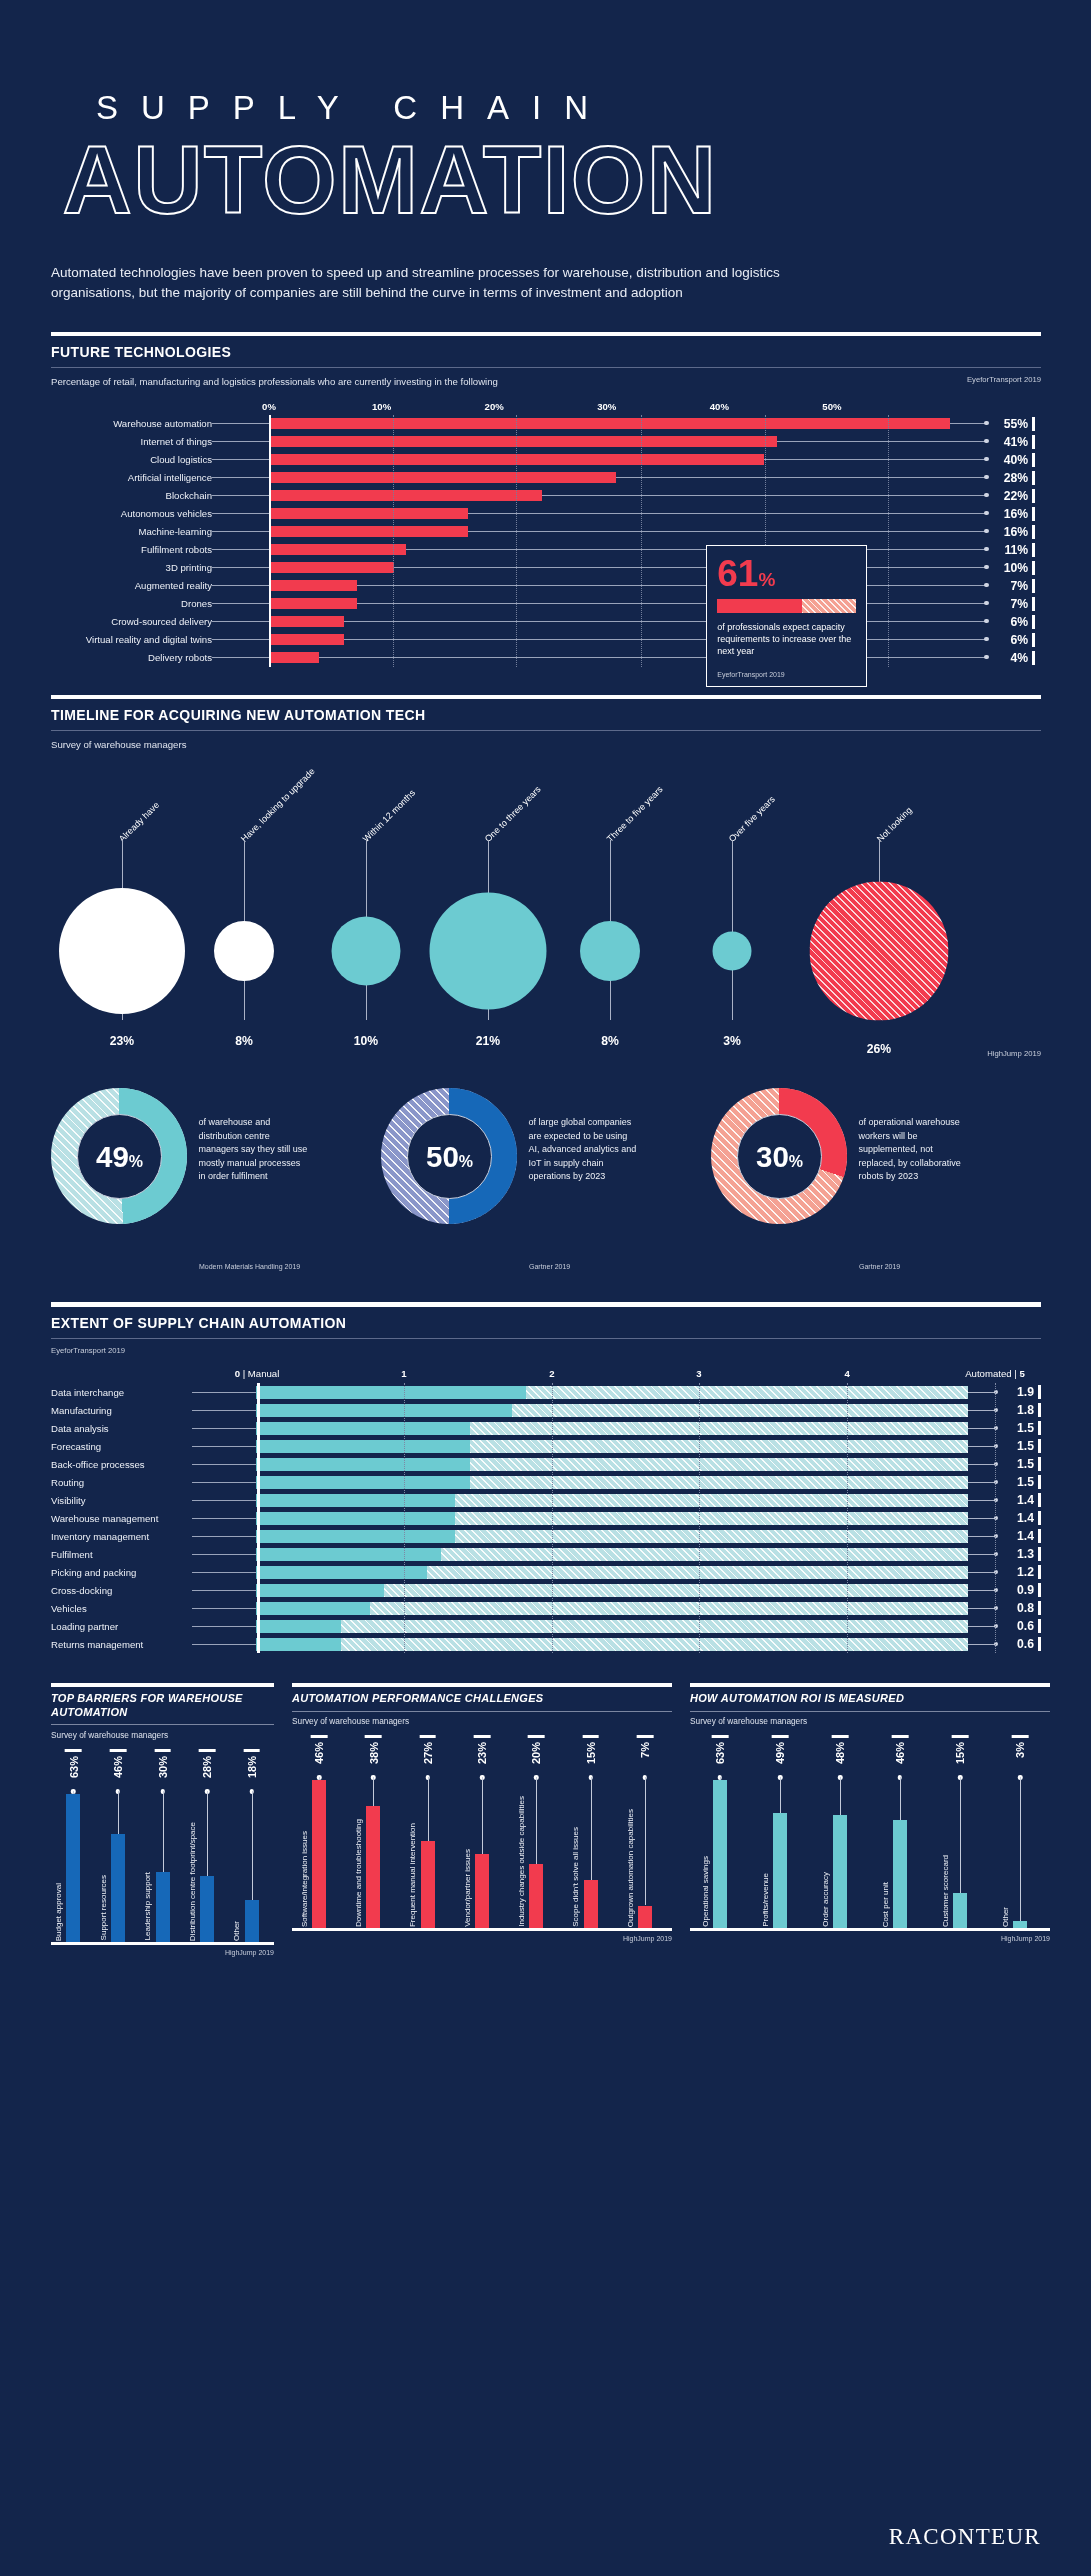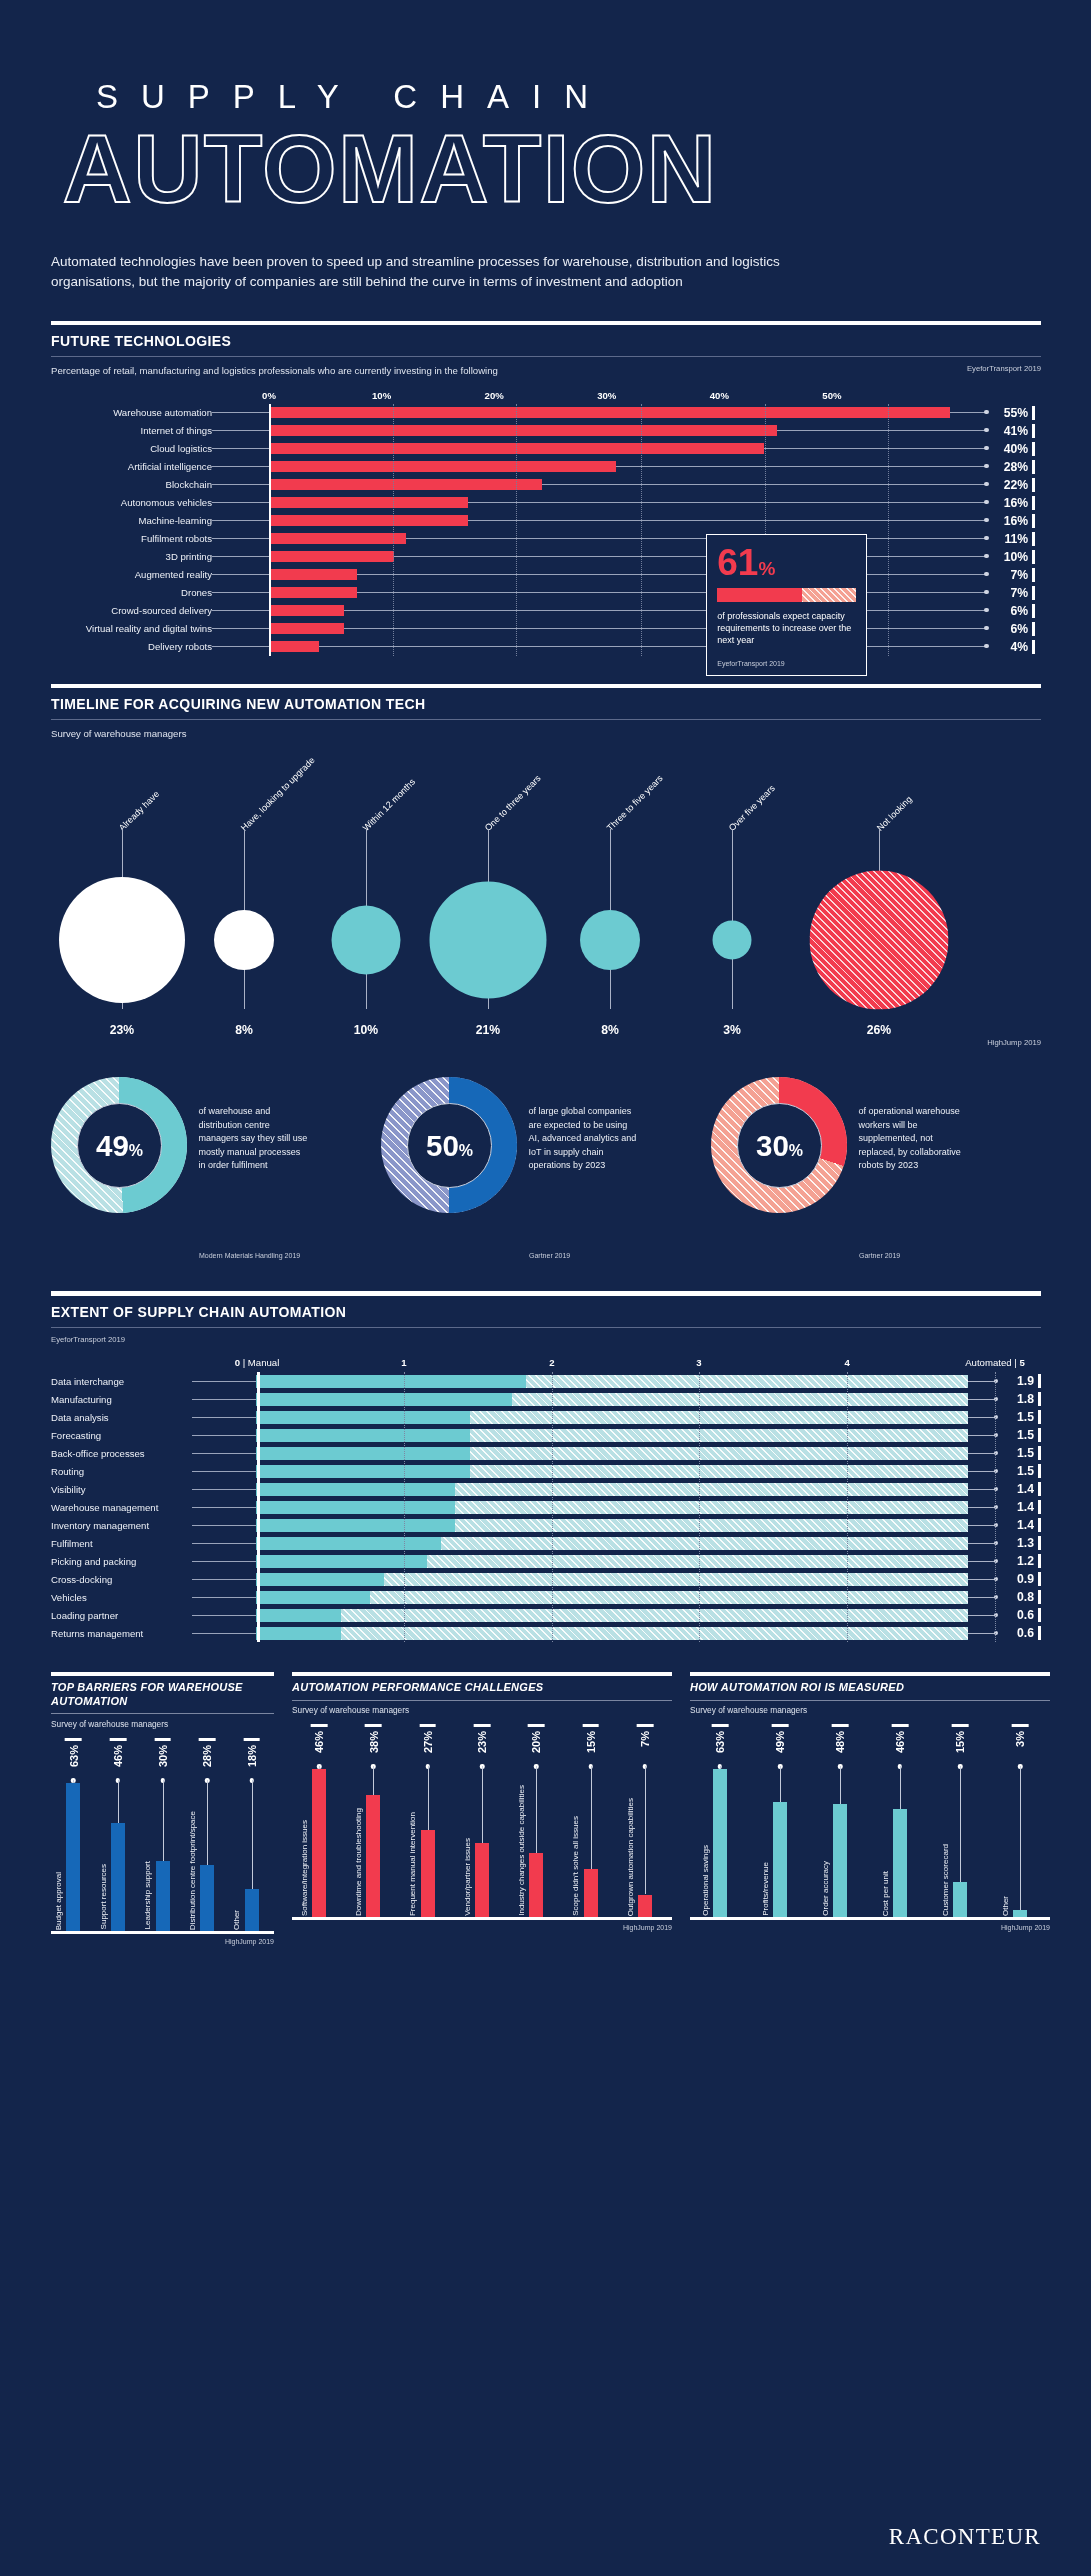--- a/index.html
+++ b/index.html
@@ -1,21 +1,21 @@
 <!DOCTYPE html>
 <html style="font-size:10.3px"><head>
 <meta charset="utf-8">
 <style>
   * { box-sizing: border-box; margin:0; padding:0; }
   body {
     width:1092px; height:2576px; background:#13254b;
     font-family:"Liberation Sans", sans-serif; color:#ffffff;
     overflow:hidden; position:relative;
   }
-  .page { position:relative; width:1092px; height:2576px; padding:1px 51px; }
+  .page { position:relative; width:1092px; height:2576px; padding:12px 51px; }
 
   
   .hdr-kicker {
     font-size:33px; letter-spacing:23px; font-weight:400;
     color:#ffffff; padding-top:77px; padding-left:45px;
   }
   .hdr-title {
     font-size:96px; font-weight:700; letter-spacing:1.3px; line-height:1.0;
     color:transparent; -webkit-text-stroke:1.9px #ffffff;
     margin-top:5.1px; padding-left:11.6px;
@@ -406,21 +406,21 @@
         <div class="tl-stem" style="left: 559px; top: 82px; height: 180px;"></div>
         <div class="tl-bub" style="left: 559px; top: 193px; width: 60px; height: 60px; background: rgb(108, 203, 209);"></div>
         <div class="tl-pct" style="left: 559px; top: 276px;">8%</div>
         <div class="tl-lbl" style="left: 683px; top: 76px;">Over five years</div>
         <div class="tl-stem" style="left: 681px; top: 82px; height: 180px;"></div>
         <div class="tl-bub" style="left: 681px; top: 193px; width: 39px; height: 39px; background: rgb(108, 203, 209);"></div>
         <div class="tl-pct" style="left: 681px; top: 276px;">3%</div>
         <div class="tl-lbl" style="left: 831px; top: 76px;">Not looking</div>
         <div class="tl-stem" style="left: 828px; top: 82px; height: 180px;"></div>
         <div class="tl-bub hatch-red" style="left: 828px; top: 193px; width: 139px; height: 139px;"></div>
-        <div class="tl-pct" style="left: 828px; top: 276px;">26%</div>
+        <div class="tl-pct" style="left: 828px; top: 284px;">26%</div>
       </div>
     <div class="src" style="text-align:right;margin-top:-37px;">HighJump 2019</div>
   </div>
 
   <div class="donuts" id="donuts">
       <div class="donut-cell">
         <div class="donut">
           <div class="ring" style="background-color:#b9e0e4;background-image:repeating-linear-gradient(45deg, rgba(255,255,255,.9) 0 1.3px, transparent 1.3px 5.8px);"></div>
           <div class="ring" style="background:conic-gradient(#6ccbd1 0deg 176.4deg, transparent 176.4deg 360deg);"></div>
           <div class="hole">

